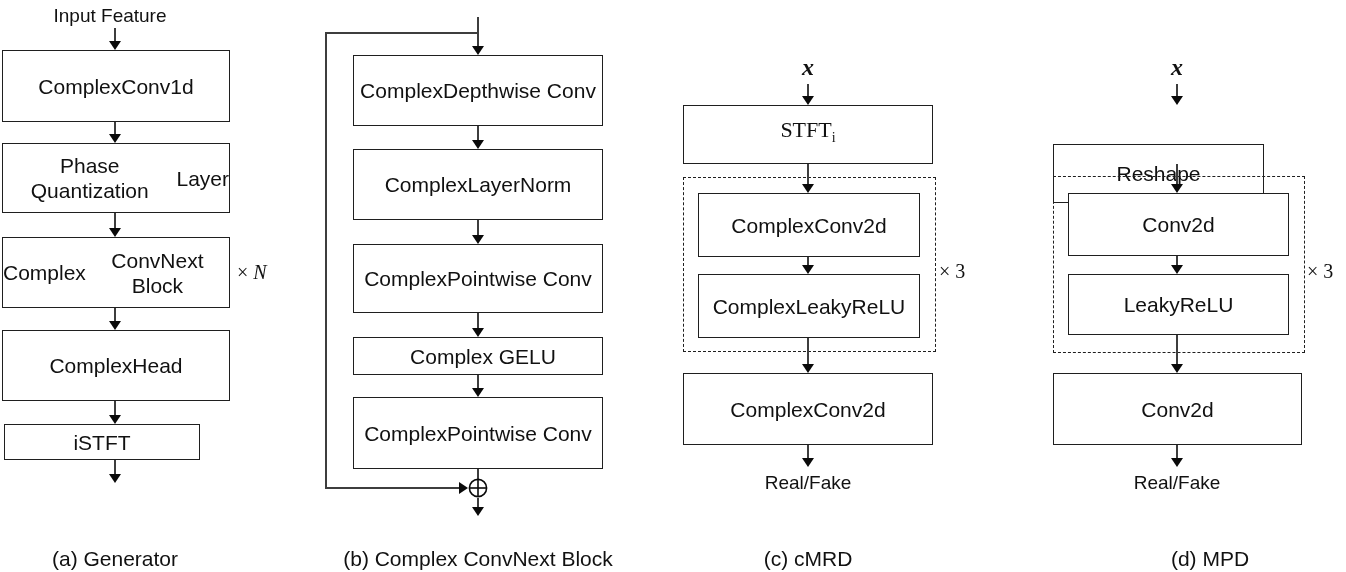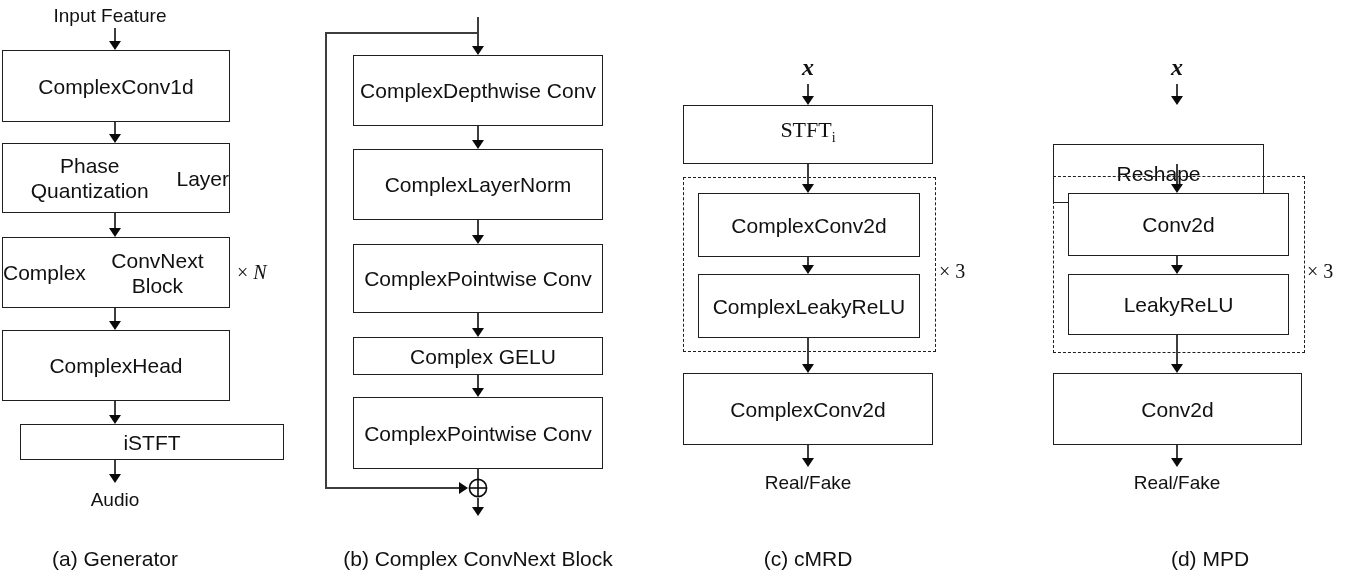--- a/index.html
+++ b/index.html
@@ -57,26 +57,25 @@
       <i>N</i>
     </div>
     <div class="va" style="left:114px;top:308px;height:13px;"></div>
 
     <div class="box" style="left:2px;top:330px;width:228px;height:71px;">
       <span>Complex</span>
       <span>Head</span>
     </div>
     <div class="va" style="left:114px;top:401px;height:14px;"></div>
 
-    <div class="box" style="left:20px;top:424px;width:264px;height:36px;justify-content:center;">
+    <div class="box" style="left:4px;top:424px;width:196px;height:36px;justify-content:center;">
       <span>iSTFT</span>
     </div>
     <div class="va" style="left:114px;top:460px;height:14px;"></div>
 
-    <div class="lbl" style="left:15px;top:487px;width:200px;">Audio</div>
     <div class="cap" style="left:15px;top:546px;width:200px;">(a) Generator</div>
   </div>
 
   <div class="col">
 
     <div class="vs" style="left:477px;top:17px;height:29px;"></div>
     <div class="va" style="left:477px;top:40px;height:6px;"></div>
     <div class="hs" style="left:325px;top:32px;width:154px;"></div>
     <div class="vs" style="left:325px;top:32px;height:457px;"></div>
     <div class="ha" style="left:325px;top:487px;width:134px;"></div>

